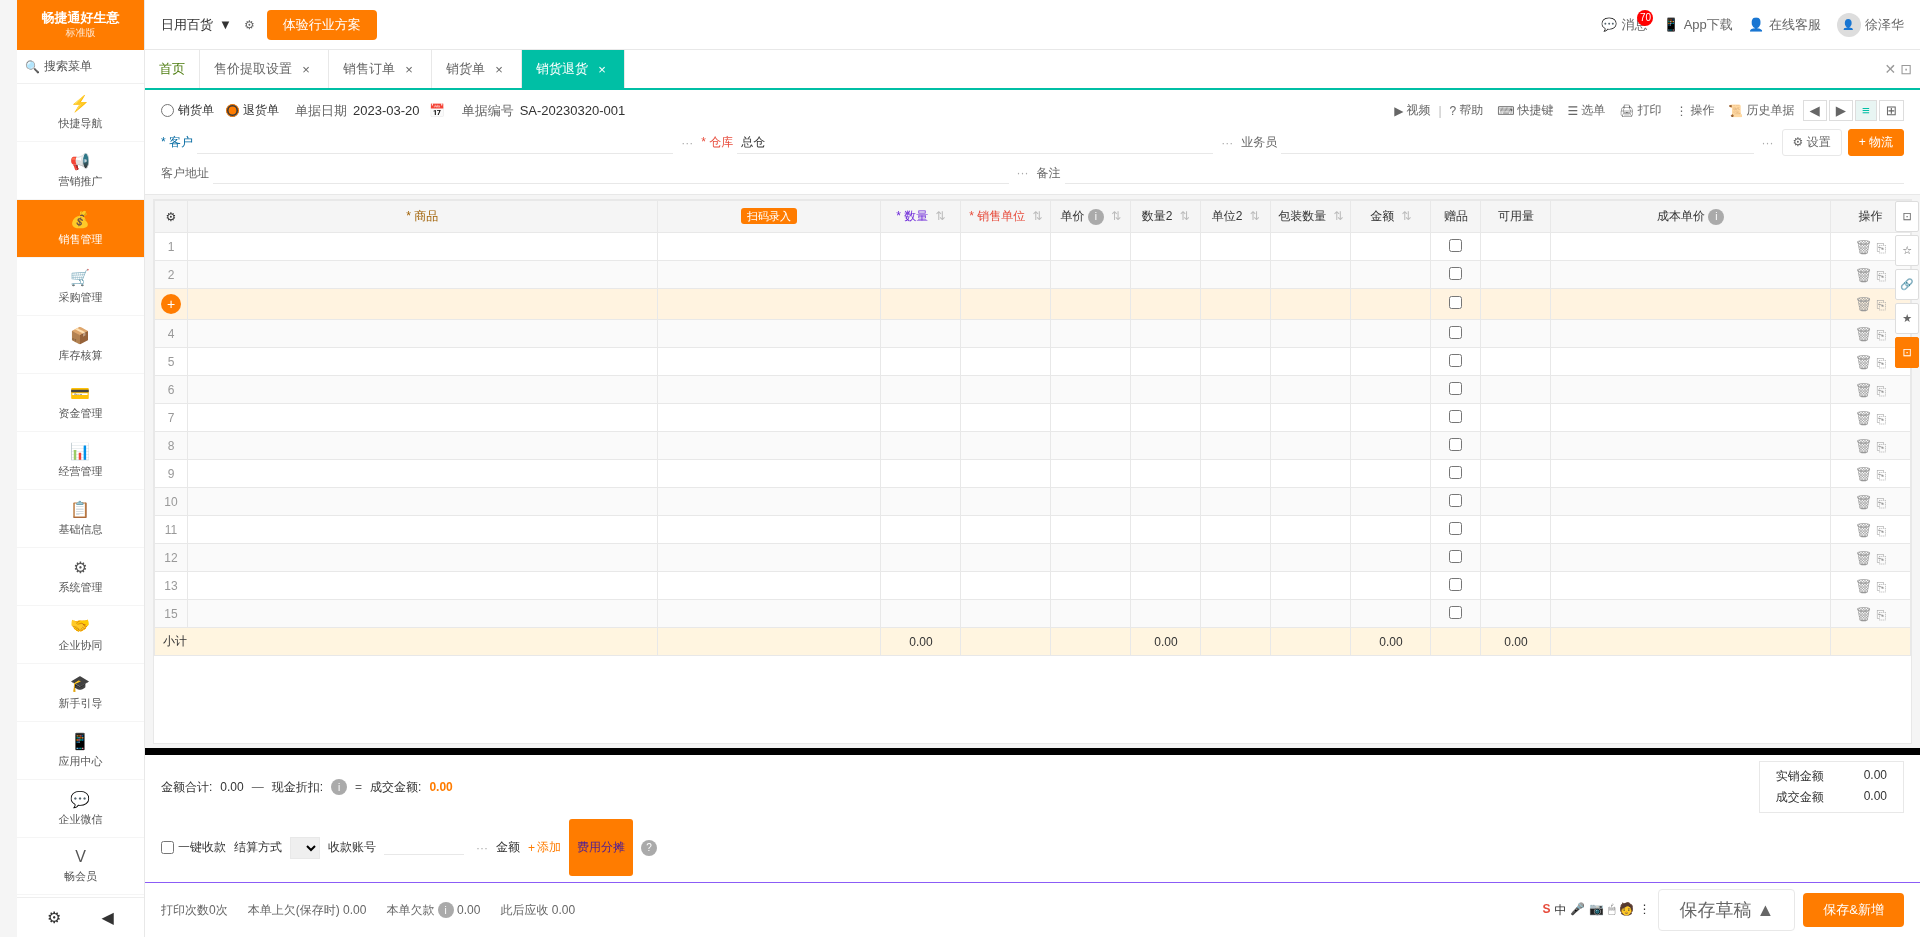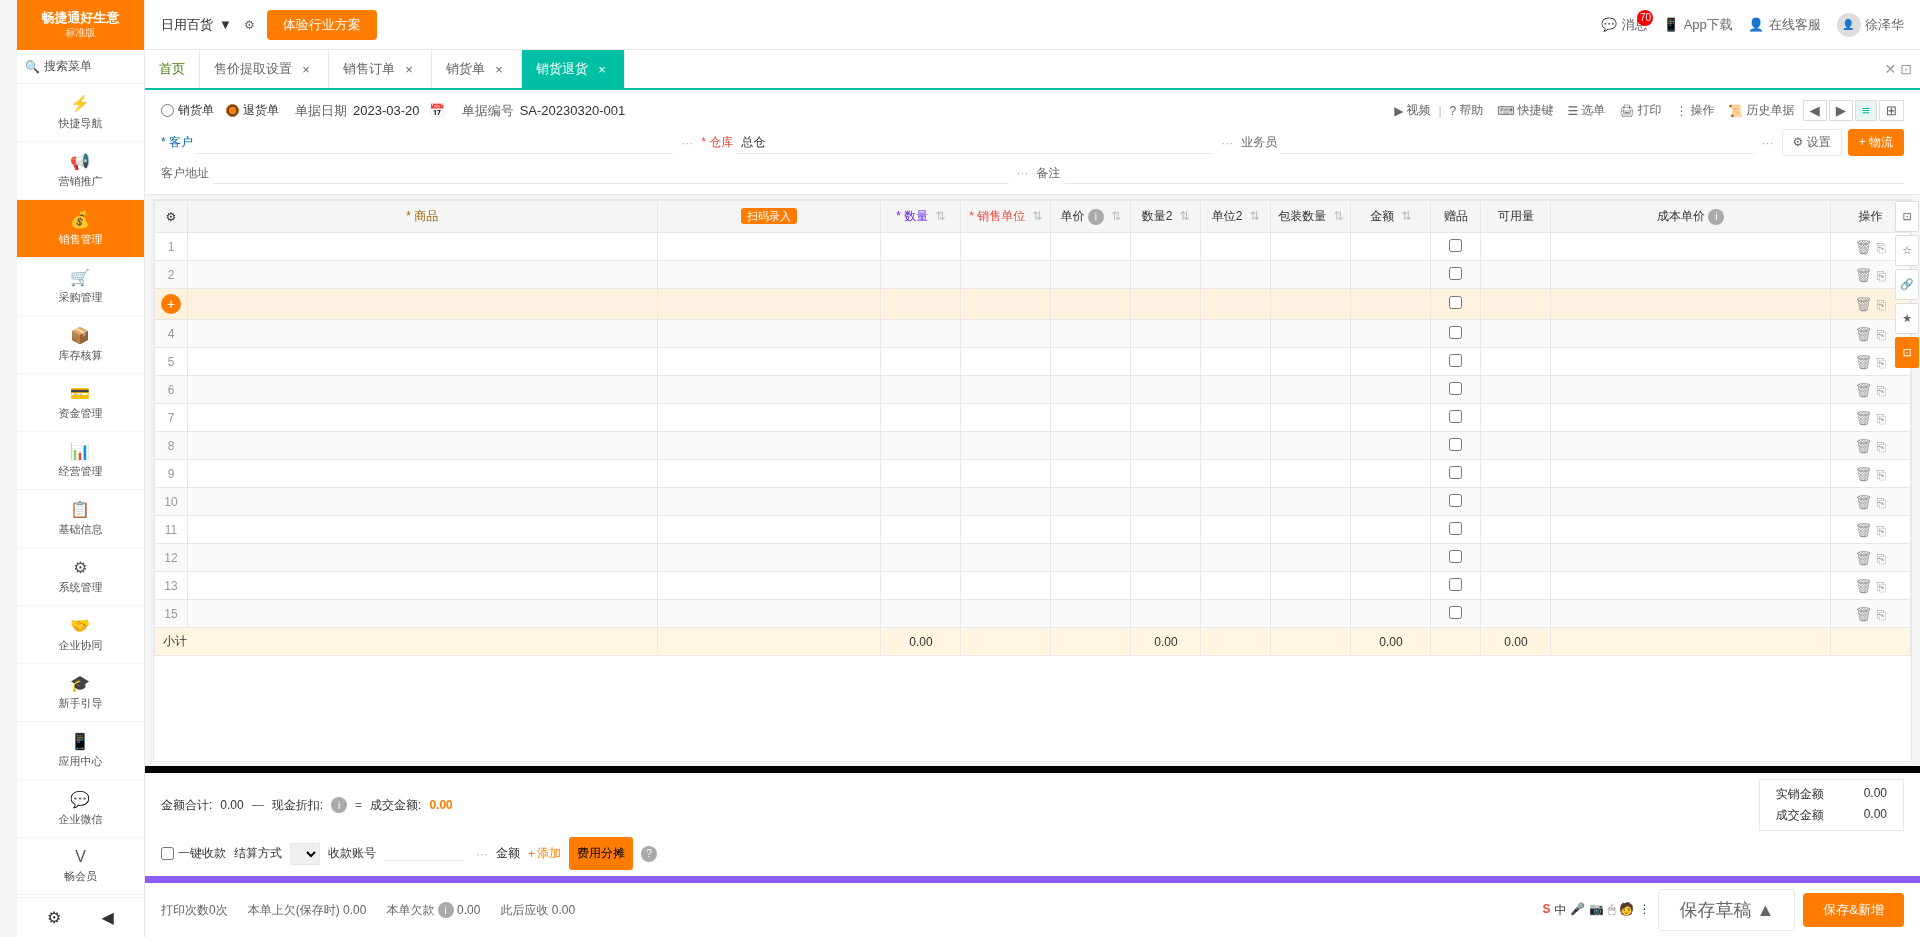--- a/index.html
+++ b/index.html
@@ -70,21 +70,21 @@
     .barcode-btn { background: #ff7c00; color: #fff; padding: 2px 6px; border-radius: 3px; font-size: 11px; cursor: pointer; white-space: nowrap; }
     .right-panel-btn { display: flex; flex-direction: column; align-items: center; padding: 6px 8px; font-size: 10px; color: #666; cursor: pointer; background: #fff; border: 1px solid #eee; margin: 1px; border-radius: 2px; }
     .save-draft-btn { background: #fff; border: 1px solid #e8e8e8; color: #666; padding: 8px 20px; border-radius: 4px; cursor: pointer; font-size: 18px; }
     .save-new-btn { background: #ff7c00; border: none; color: #fff; padding: 8px 20px; border-radius: 4px; cursor: pointer; font-size: 13px; }
 
     
     .toolbar-icons { display: flex; align-items: center; gap: 2px; }
 
     .info-icon { display: inline-flex; align-items: center; justify-content: center; width: 16px; height: 16px; border-radius: 50%; background: #aaa; color: #fff; font-size: 10px; cursor: pointer; }
 
-    .fee-split-btn { background: #ff7c00; color: #000000; padding: 8px 8px; border-radius: 3px; font-size: 12px; cursor: pointer; }
+    .fee-split-btn { background: #ff7c00; color: #4c1d95; padding: 20px 8px; border-radius: 3px; font-size: 12px; cursor: pointer; }
 
     .add-btn-orange { color: #ff7c00; cursor: pointer; display: flex; align-items: center; gap: 2px; }
 
     .nav-arrows { display: flex; gap: 2px; }
     .nav-arrow { border: 1px solid #ddd; background: #fff; padding: 2px 6px; cursor: pointer; color: #666; }
 
     .view-toggle { display: flex; gap: 2px; }
     .view-btn { border: 1px solid #ddd; background: #fff; padding: 2px 6px; cursor: pointer; color: #666; }
     .view-btn.active { background: #e8f5f3; color: #00bfa5; }
 
@@ -662,21 +662,21 @@
         <span>金额</span>
         <div class="add-btn-orange">
           <span>+</span>
           <span>添加</span>
         </div>
         <span class="fee-split-btn">费用分摊</span>
         <span class="info-icon">?</span>
       </div>
     </div>
 
-    <div style="background:#fff;border-top:7px solid #8b5cf6;padding:6px 16px;display:flex;align-items:center;justify-content:space-between;">
+    <div style="background:#fff;border-top:1px solid #8b5cf6;padding:6px 16px;display:flex;align-items:center;justify-content:space-between;">
       <div style="display:flex;gap:20px;font-size:12px;color:#666;">
         <span>打印次数0次</span>
         <span>
           <span>本单上欠(保存时)</span>
           <span>0.00</span>
         </span>
         <span>
           <span>本单欠款</span>
           <span class="info-icon">i</span>
           <span>0.00</span>

